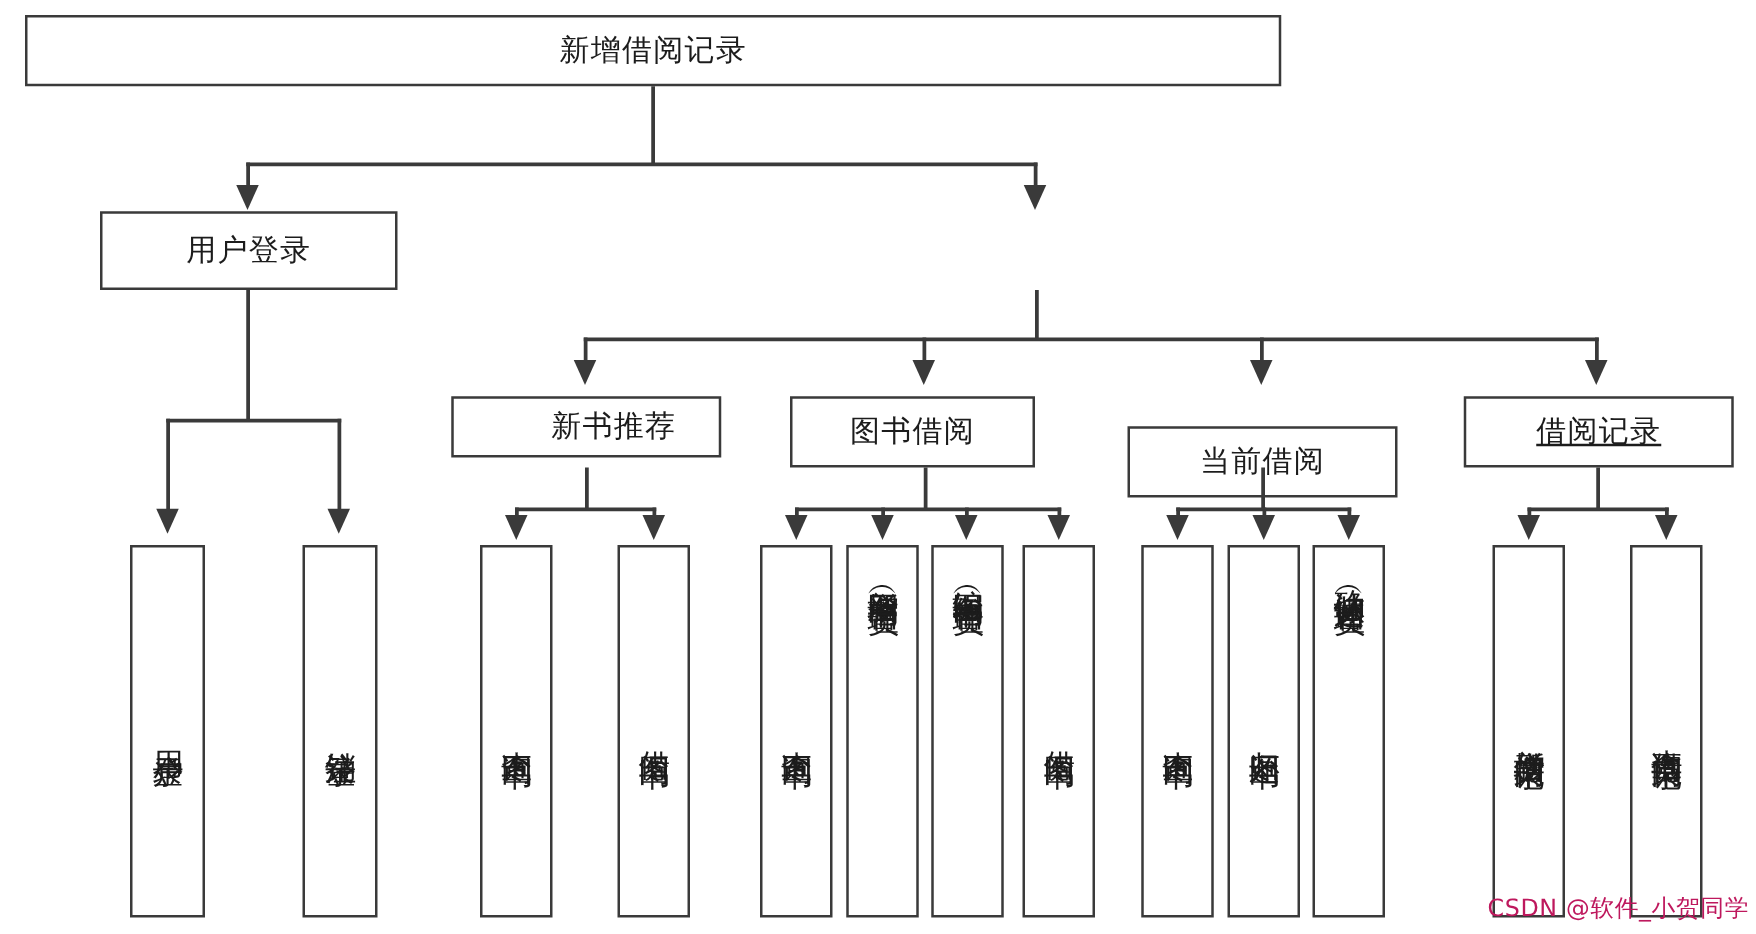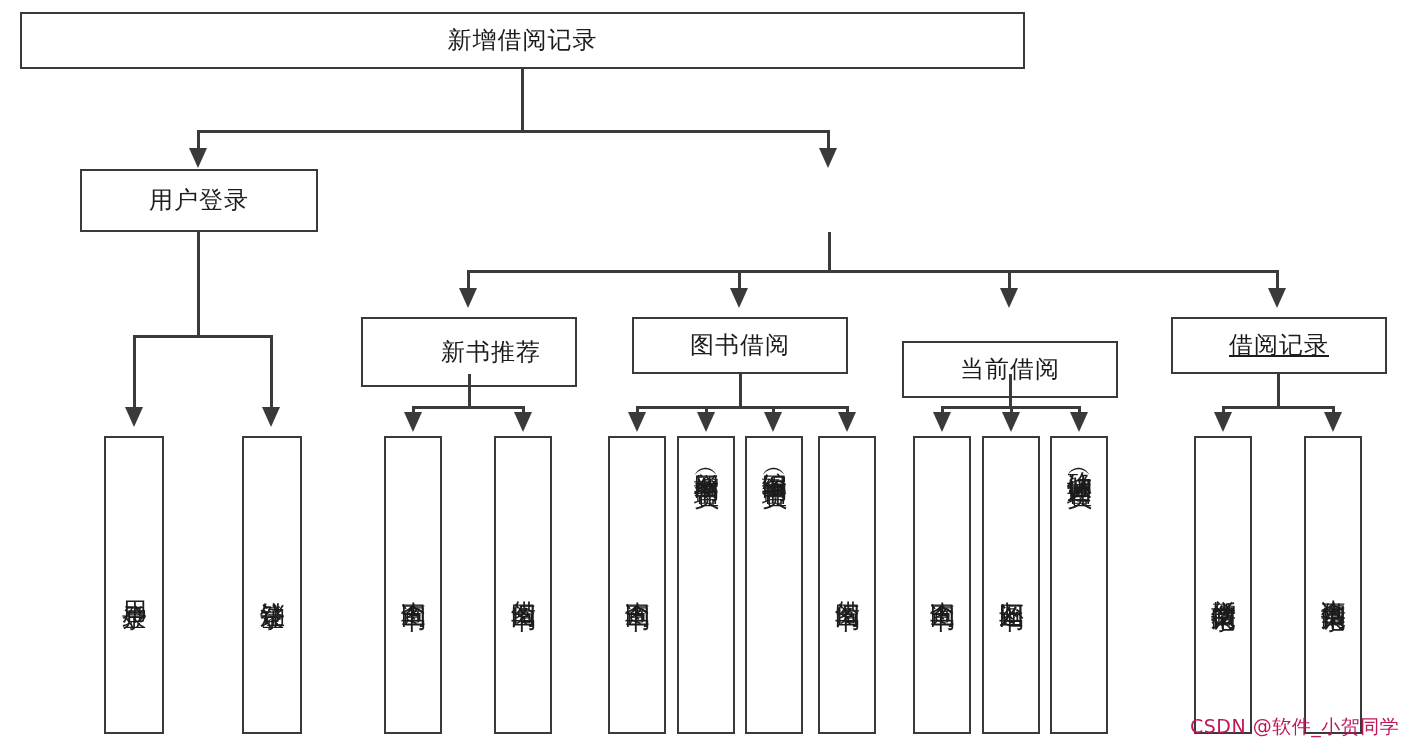--- a/index.html
+++ b/index.html
@@ -115,24 +115,24 @@
 
   <div class="edge vline" style="left:738px;top:270px;width:3px;height:22px;"></div>
   <div class="arrow" style="left:730px;top:288px;"></div>
 
   <div class="edge vline" style="left:1008px;top:270px;width:3px;height:22px;"></div>
   <div class="arrow" style="left:1000px;top:288px;"></div>
 
   <div class="edge vline" style="left:1276px;top:270px;width:3px;height:22px;"></div>
   <div class="arrow" style="left:1268px;top:288px;"></div>
 
-  <div class="node horiz" style="left:361px;top:317px;width:216px;height:70px;padding-left:44px;">
+  <div class="node horiz" style="left:361px;top:317px;width:216px;height:49px;padding-left:44px;">
     <span>新书推荐</span>
   </div>
-  <div class="node horiz" style="left:632px;top:317px;width:216px;height:57px;">
+  <div class="node horiz" style="left:632px;top:317px;width:196px;height:57px;">
     <span>图书借阅</span>
   </div>
   <div class="node horiz" style="left:902px;top:317px;width:216px;height:57px;margin-top:24px;">
     <span>当前借阅</span>
   </div>
   <div class="node horiz" style="left:1171px;top:317px;width:216px;height:57px;text-decoration:underline;">
     <span>借阅记录</span>
   </div>
 
   <div class="edge vline" style="left:468px;top:374px;width:3px;height:34px;"></div>

